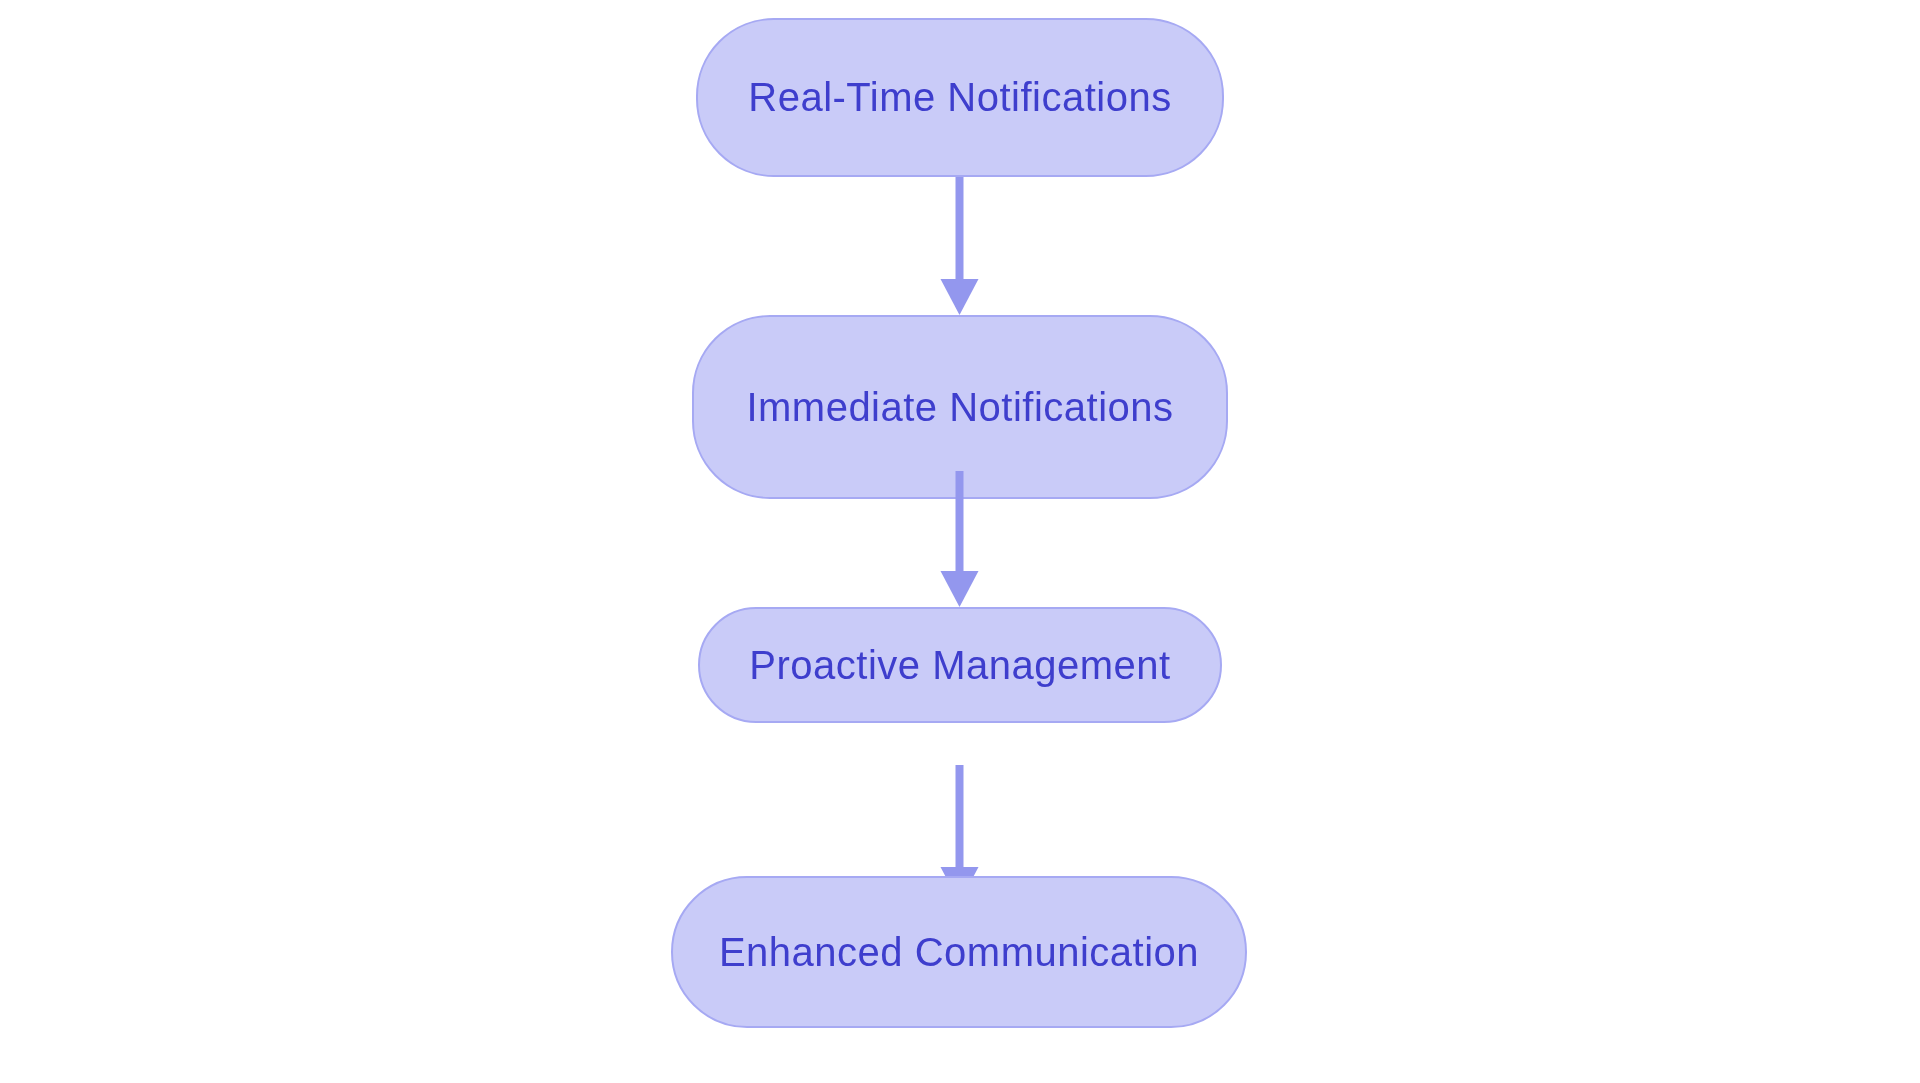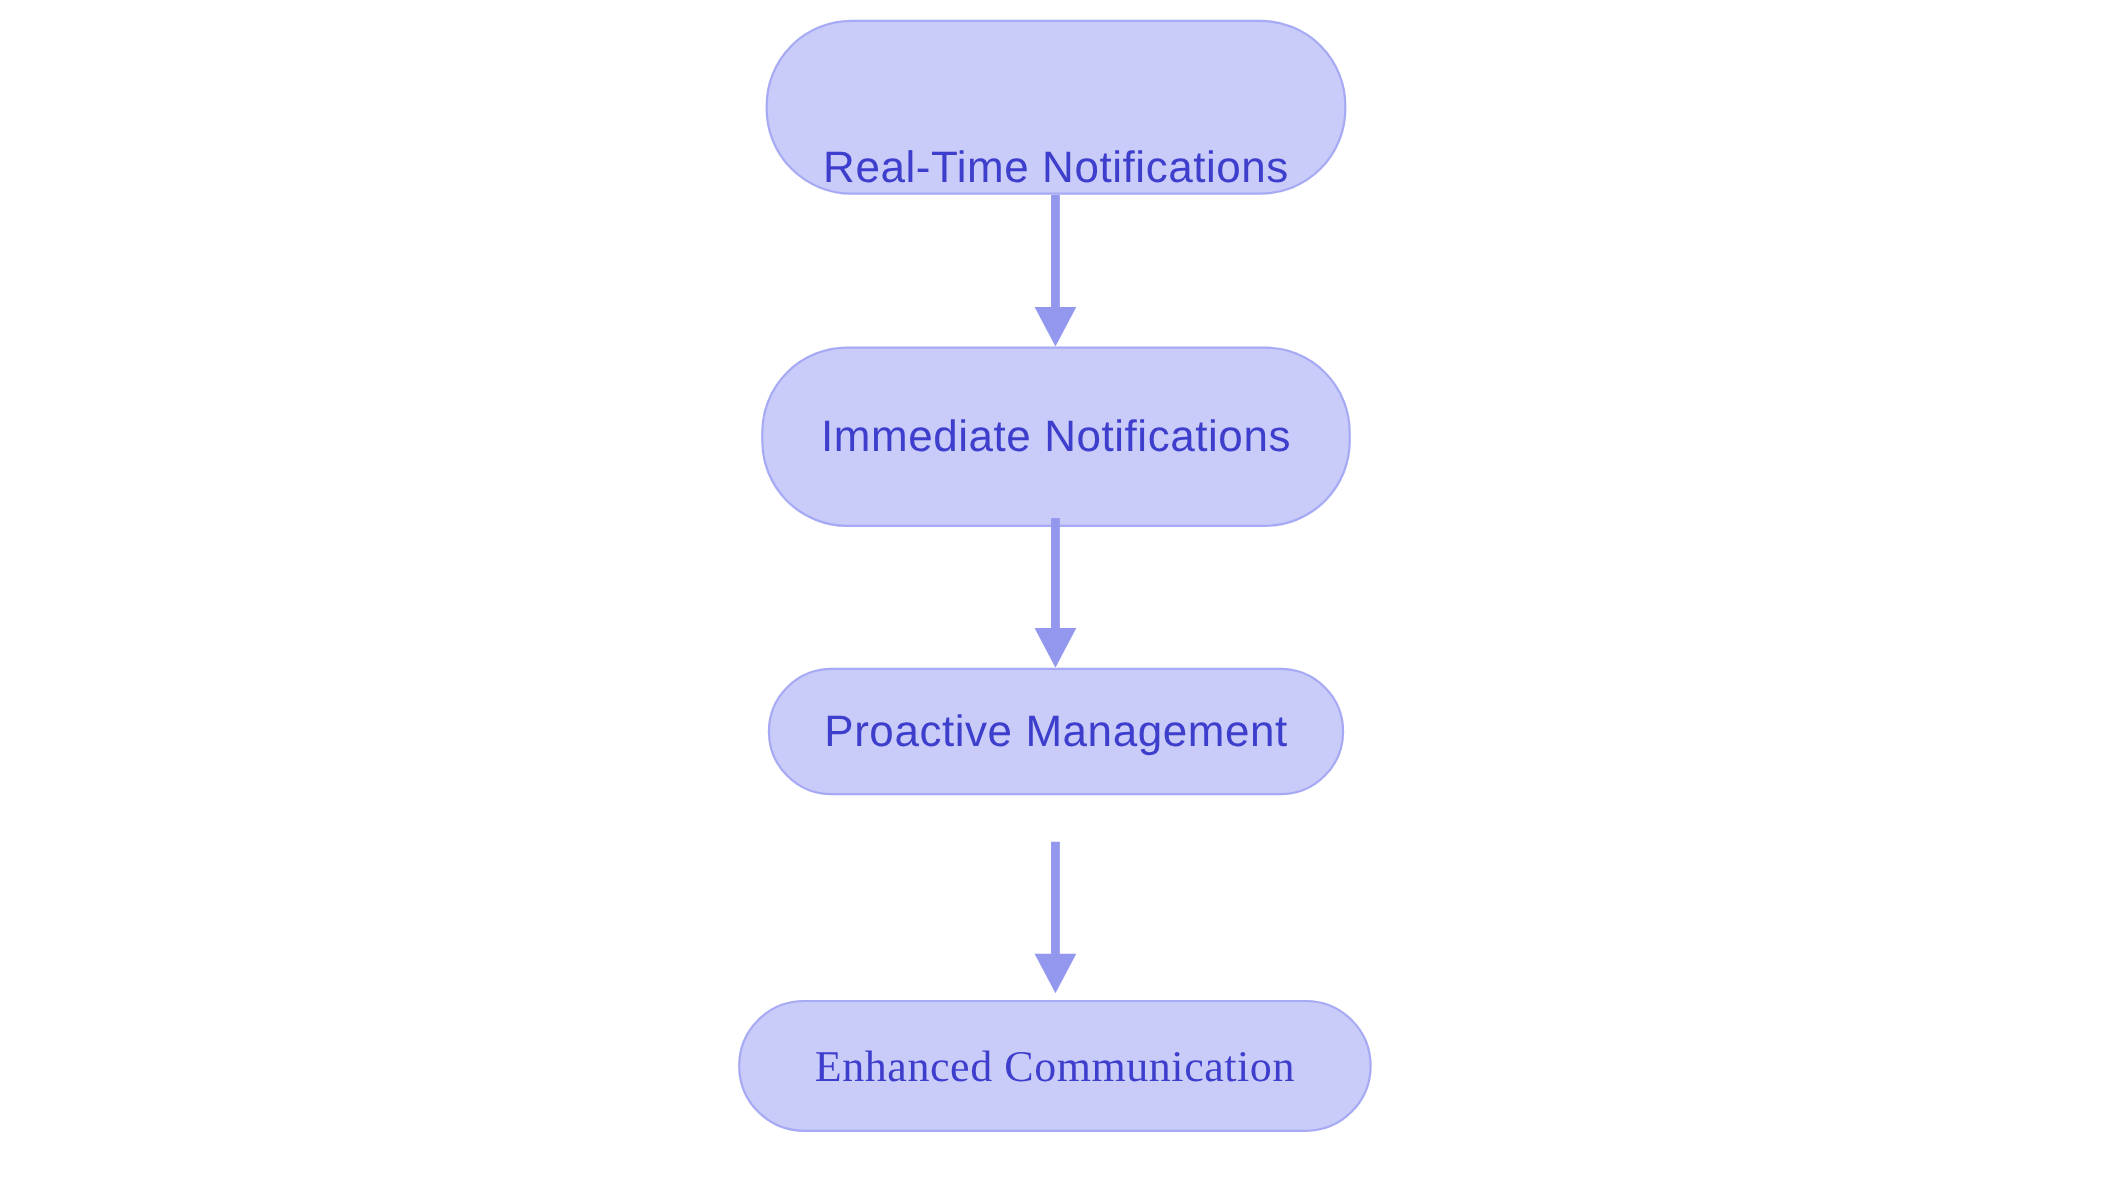--- a/index.html
+++ b/index.html
@@ -33,24 +33,24 @@
     justify-content: center;
   }
   .node-label {
     color: var(--node-text);
     font-size: 40px;
     font-weight: 400;
     letter-spacing: 0.5px;
     white-space: nowrap;
     text-align: center;
   }
-  .node1 { left: 696px; top: 18px;  width: 528px; height: 159px; align-items: flex-end; }
-  .node2 { left: 692px; top: 315px; width: 536px; height: 164px; justify-content: center; }
+  .node1 { left: 696px; top: 18px;  width: 528px; height: 159px; }
+  .node2 { left: 692px; top: 315px; width: 536px; height: 184px; justify-content: center; }
   .node3 { left: 698px; top: 607px; width: 524px; height: 116px; }
-  .node4 { left: 671px; top: 909px; width: 576px; height: 120px; font-family: Liberation Serif, serif; }
+  .node4 { left: 671px; top: 876px; width: 576px; height: 152px; }
   .arrow {
     position: absolute;
     left: 939px;
     width: 41px;
     display: block;
   }
   .arrow1 { top: 177px; height: 138px; }
   .arrow2 { top: 471px; height: 136px; }
   .arrow3 { top: 765px; height: 138px; }
 </style>

